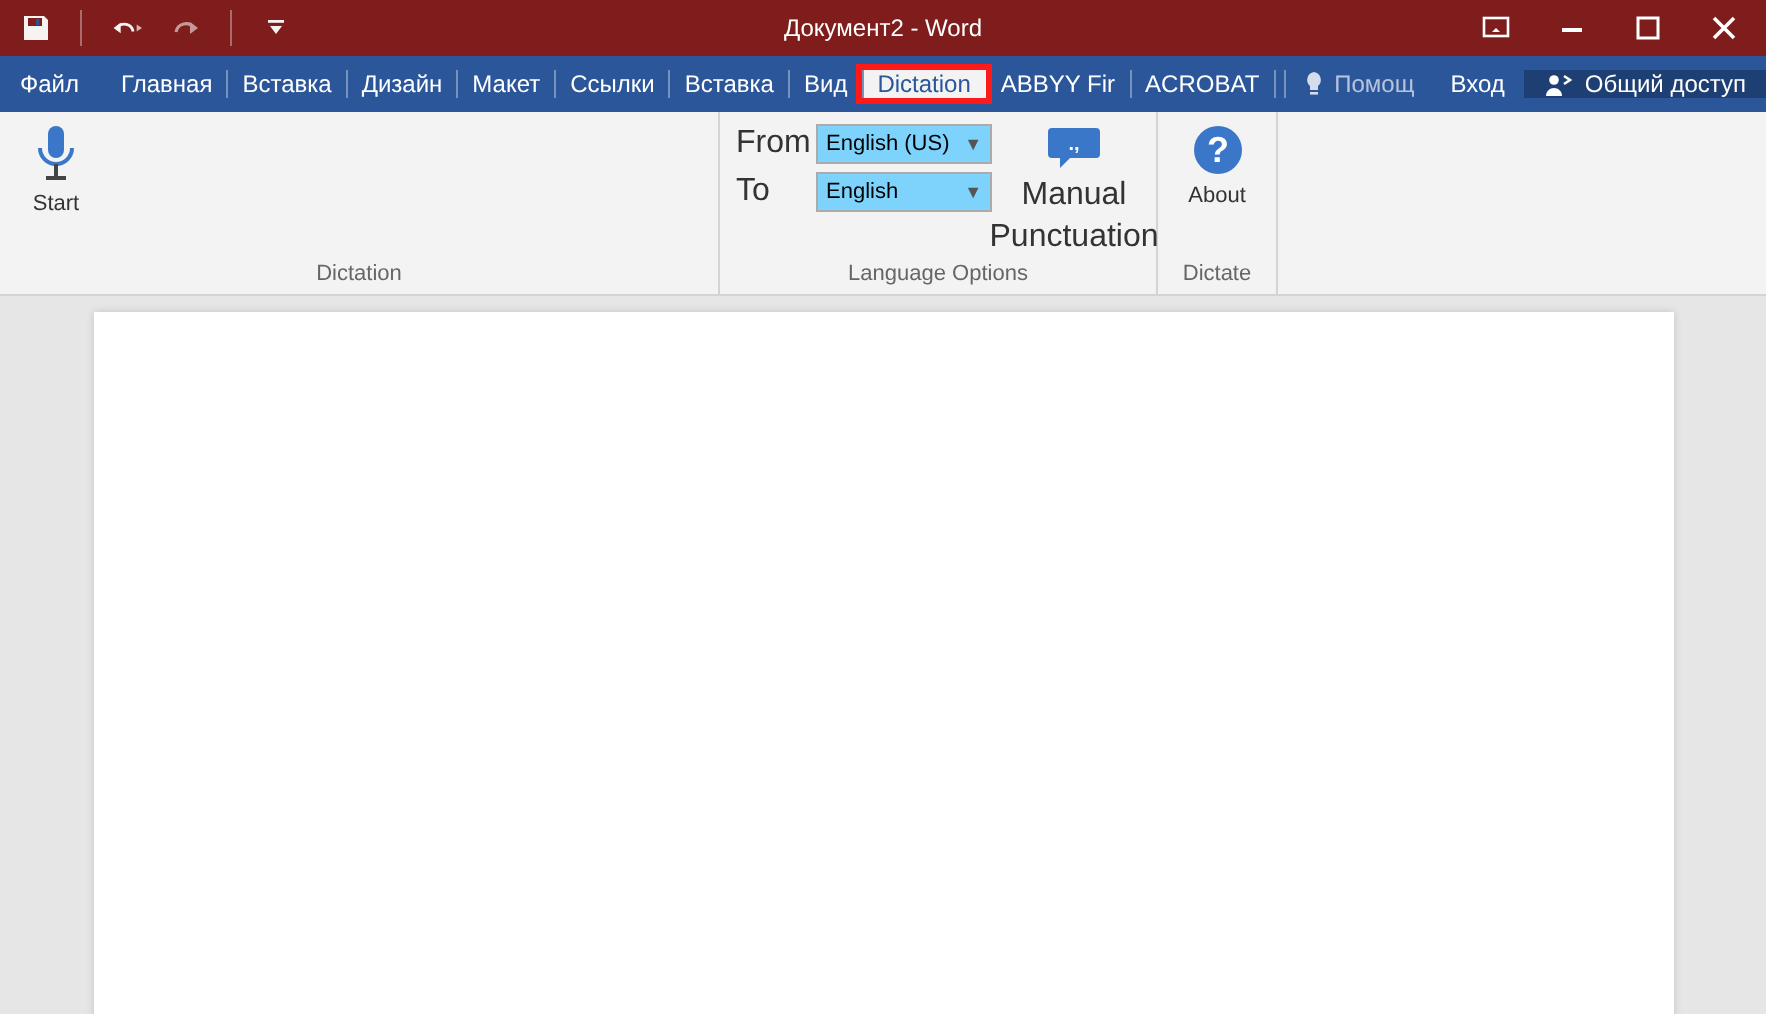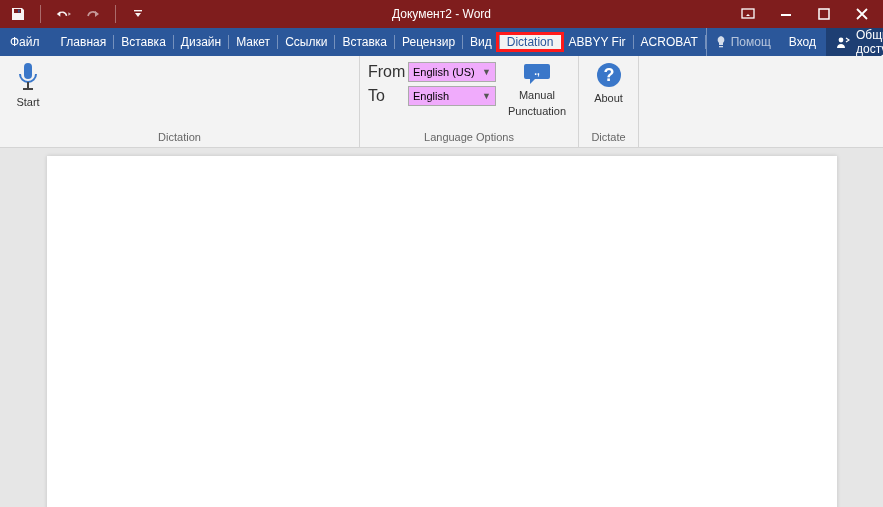--- a/index.html
+++ b/index.html
@@ -42,25 +42,25 @@
   .bigbtn { display: flex; flex-direction: column; align-items: center; width: 40px; cursor: pointer; gap: 4px; padding-top: 2px; }
   .bigbtn .cap { font-size: 11px; color: #333; text-align: center; line-height: 1.15; }
   .resp-block { display: flex; flex-direction: column; gap: 4px; padding-top: 2px; }
   .resp-row { display: flex; align-items: center; gap: 6px; }
   .resp-label { font-size: 12px; color: #333; }
   .resp-input { width: 300px; height: 22px; border: 1px solid #ababab; background: #fff; font-size: 12px; padding: 0 4px; }
 
   .lang-block { display: flex; flex-direction: column; gap: 4px; padding-top: 2px; }
   .lang-row { display: flex; align-items: center; gap: 6px; }
   .lang-label { width: 34px; font-size: 16px; color: #333; }
-  .lang-select { width: 88px; height: 20px; border: 1px solid #ababab; background: #f0abfc; font-size: 11px; display: flex; align-items: center; justify-content: space-between; padding: 0 4px; cursor: pointer; }
+  .lang-select { width: 88px; height: 20px; border: 1px solid #ababab; background: #7dd3fc; font-size: 11px; display: flex; align-items: center; justify-content: space-between; padding: 0 4px; cursor: pointer; }
   .lang-select .arrow { font-size: 9px; color: #555; }
 
   .manual-btn { display: flex; flex-direction: column; align-items: center; width: 66px; cursor: pointer; gap: 3px; padding-top: 2px; }
-  .manual-btn .cap { font-size: 11px; color: #333; text-align: center; line-height: 1.15; }
+  .manual-btn .cap { font-size: 16px; color: #333; text-align: center; line-height: 1.15; }
 
   .doc-area { position: absolute; left: 0; right: 0; top: 148px; bottom: 0; background: #e6e6e6; }
   .page { position: absolute; left: 47px; top: 8px; width: 790px; height: 360px; background: #fff; box-shadow: 0 0 4px rgba(0,0,0,.15); }
 
   svg { display: block; }
 </style>
 </head>
 <body>
 
 <div class="titlebar">
@@ -120,21 +120,20 @@
 </div>
 
 <div class="tabbar">
   <div class="tab file">Файл</div>
   <div class="tab">Главная</div>
   <div class="tab">Вставка</div>
   <div class="tab">Дизайн</div>
   <div class="tab">Макет</div>
   <div class="tab">Ссылки</div>
   <div class="tab">Вставка</div>
-  <div class="tab">Рецензир</div>
   <div class="tab">Вид</div>
   <div class="tab active tab-highlight">Dictation</div>
   <div class="tab">ABBYY Fir</div>
   <div class="tab">ACROBAT</div>
   <div class="tabbar-right">
     <div class="help-tab">
       <span>
         <svg width="12" height="14" viewBox="0 0 12 14">
             <path fill="#fff" opacity=".8" d="M6 1a4 4 0 0 0-2 7v2h4v-2a4 4 0 0 0-2-7z"></path>
             <rect x="4" y="11" width="4" height="1.3" fill="#fff" opacity=".8"></rect>

